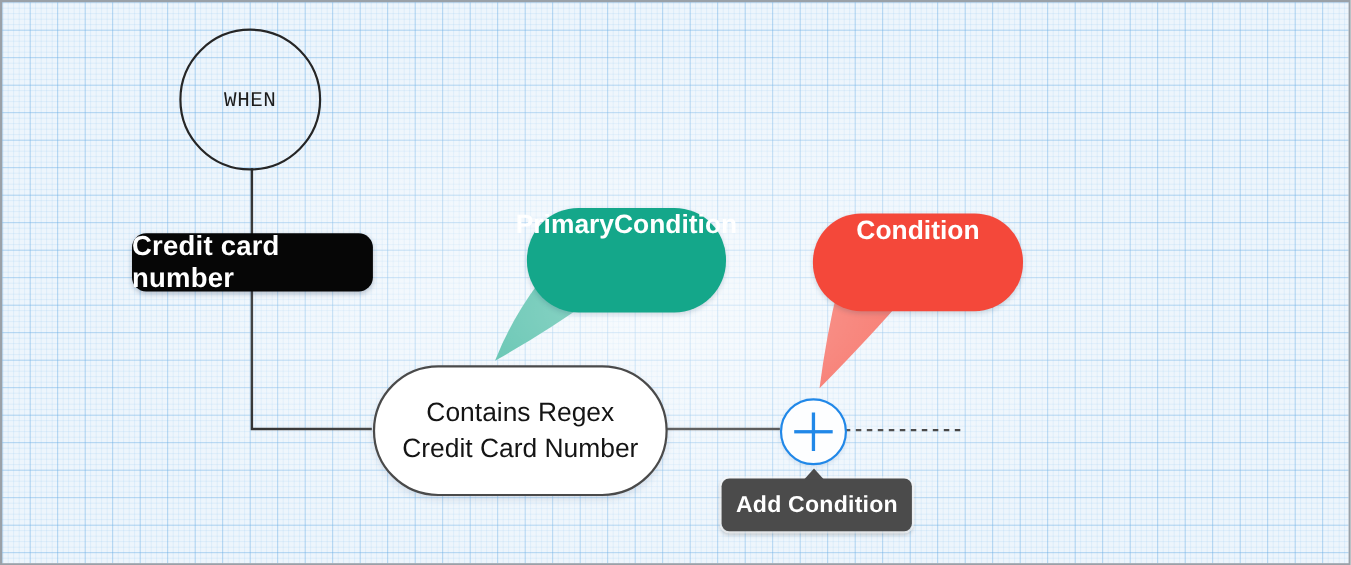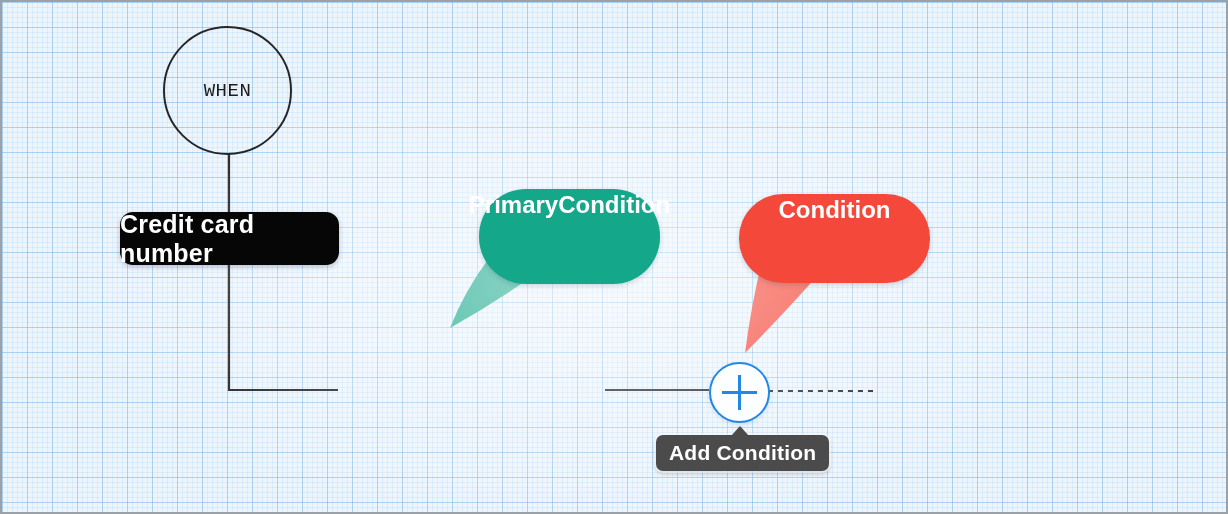--- a/index.html
+++ b/index.html
@@ -67,21 +67,21 @@
   }
   .plus-icon { position:relative; width:35px; height:35px; }
   .plus-icon::before {
     content:""; position:absolute; left:0; top:16px; width:35px; height:3px; background:#2188e8;
   }
   .plus-icon::after {
     content:""; position:absolute; left:16px; top:0; width:3px; height:35px; background:#2188e8;
   }
 
   .tooltip {
-    position:absolute; left:654px; top:433px; height:36px; padding:0 13px;
+    position:absolute; left:654px; top:433px; height:48px; padding:0 13px;
     background:#4b4b4b; border-radius:7px; color:#fff;
     display:flex; align-items:center; justify-content:center;
     font-size:21px; font-weight:700; letter-spacing:0.2px;
     box-shadow:0 0 0 2px rgba(255,255,255,0.55), 0 2px 5px rgba(0,0,0,0.28);
   }
   .tooltip-arrow {
     position:absolute; top:-9px; left:75px; width:0; height:0;
     border-left:9px solid transparent; border-right:9px solid transparent;
     border-bottom:10px solid #4b4b4b;
   }
@@ -119,20 +119,24 @@
 
   <div class="bubble bubble-green">
     <span class="line">Primary</span>
     <span class="line">Condition</span>
   </div>
 
   <div class="bubble bubble-red">
     <span class="line">Condition</span>
   </div>
 
+  <div class="condition-node">
+    <span class="line">Contains Regex</span>
+    <span class="line">Credit Card Number</span>
+  </div>
 
   <div class="plus-button">
     <span class="plus-icon"></span>
   </div>
 
   <div class="tooltip">
     <span class="tooltip-arrow"></span>
     <span>Add Condition</span>
   </div>
 

